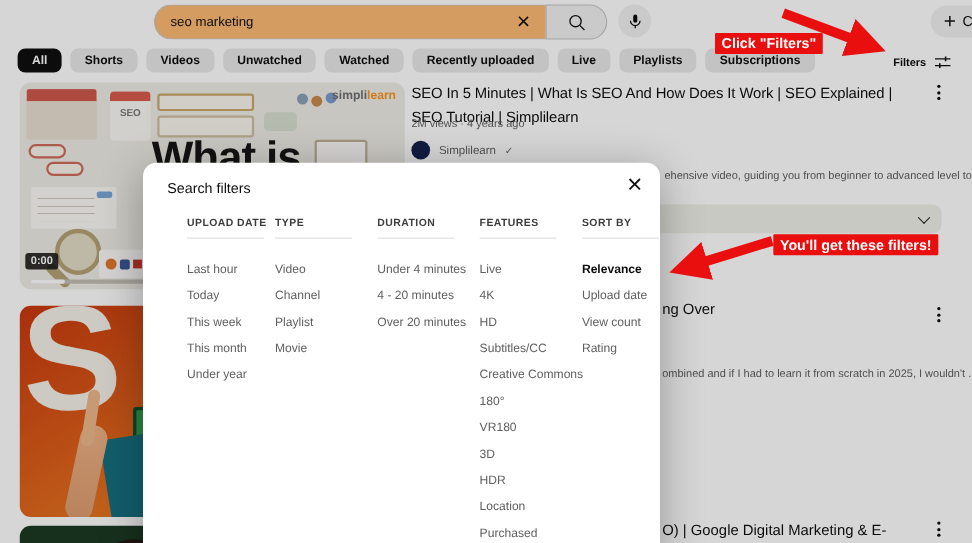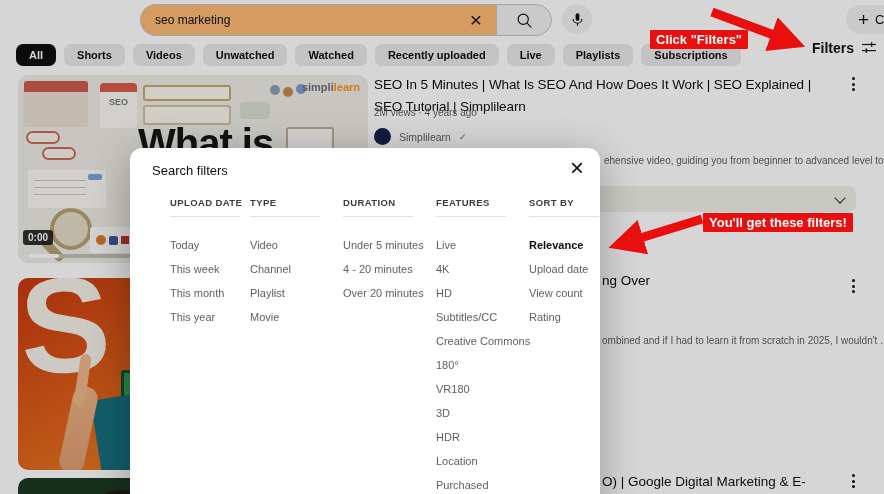--- a/index.html
+++ b/index.html
@@ -23,22 +23,22 @@
      cursor:pointer;z-index:2;font-family:inherit;}
   .create-plus{font-size:19px;font-weight:300;line-height:1;}
 
   
   .chips{position:absolute;left:16px;top:44px;display:flex;gap:8px;z-index:2;}
   .chip{height:22px;padding:0 13px;border-radius:7px;background:#e9e9e9;border:none;font-size:11px;
      font-weight:700;color:#0f0f0f;display:flex;align-items:center;cursor:pointer;font-family:inherit;white-space:nowrap;}
   .chip.selected{background:#0f0f0f;color:#fff;}
 
   
-  .filters-ctl{position:absolute;left:812px;top:40px;display:flex;align-items:center;gap:7px;
-     font-size:14px;font-weight:700;color:#0f0f0f;cursor:pointer;z-index:2;}
+  .filters-ctl{position:absolute;left:812px;top:50px;display:flex;align-items:center;gap:7px;
+     font-size:10px;font-weight:700;color:#0f0f0f;cursor:pointer;z-index:2;}
 
   
   .thumb1{position:absolute;left:18px;top:75px;width:350px;height:188px;border-radius:10px;
      background:#efece5;overflow:hidden;z-index:1;cursor:pointer;}
   .thumb1 .dec{position:absolute;}
   .d-shop{left:6px;top:6px;width:64px;height:46px;background:#eadfd2;border-top:11px solid #cf5a4d;border-radius:3px;}
   .d-seo{left:82px;top:8px;width:37px;height:45px;background:#fbf8f4;border-radius:4px;border-top:9px solid #d95b4d;
      display:flex;justify-content:center;font-size:9px;font-weight:700;color:#7a7a7a;padding-top:5px;}
   .d-strip1{left:125px;top:10px;width:88px;height:16px;border:2px solid #c9a86a;border-radius:3px;background:#faf6ef;}
   .d-strip2{left:125px;top:30px;width:88px;height:20px;border:2px solid #cdbfa0;border-radius:3px;background:#faf6ef;}
@@ -250,43 +250,44 @@
   <div class="scrim"></div>
 
   <div class="modal">
     <div class="m-title">Search filters</div>
     <button class="m-close">×</button>
 
     <div class="fcol fc0">
       <div class="fhead">UPLOAD DATE</div>
       <div class="fdiv"></div>
       <div class="fitems">
+        <div class="fitem">Last hour</div>
         <div class="fitem">Today</div>
         <div class="fitem">This week</div>
         <div class="fitem">This month</div>
-        <div class="fitem">This year</div>
+        <div class="fitem">Under year</div>
       </div>
     </div>
 
     <div class="fcol fc1">
       <div class="fhead">TYPE</div>
       <div class="fdiv"></div>
       <div class="fitems">
         <div class="fitem">Video</div>
         <div class="fitem">Channel</div>
         <div class="fitem">Playlist</div>
         <div class="fitem">Movie</div>
       </div>
     </div>
 
     <div class="fcol fc2">
       <div class="fhead">DURATION</div>
       <div class="fdiv"></div>
       <div class="fitems">
-        <div class="fitem">Under 5 minutes</div>
+        <div class="fitem">Under 4 minutes</div>
         <div class="fitem">4 - 20 minutes</div>
         <div class="fitem">Over 20 minutes</div>
       </div>
     </div>
 
     <div class="fcol fc3">
       <div class="fhead">FEATURES</div>
       <div class="fdiv"></div>
       <div class="fitems">
         <div class="fitem">Live</div>

